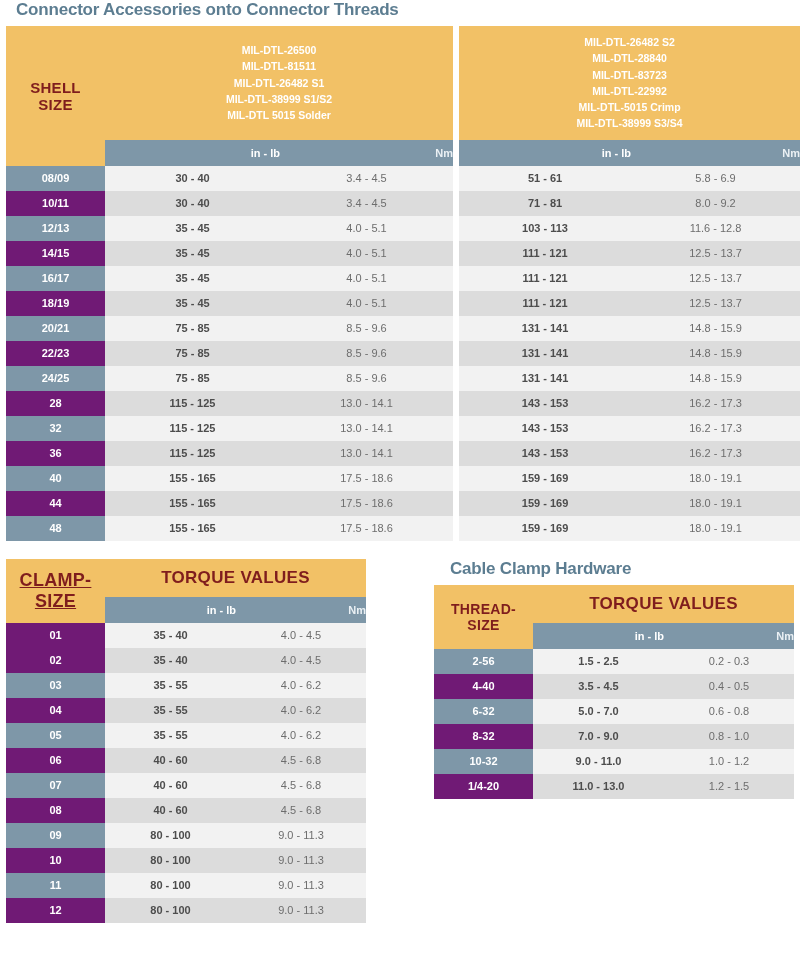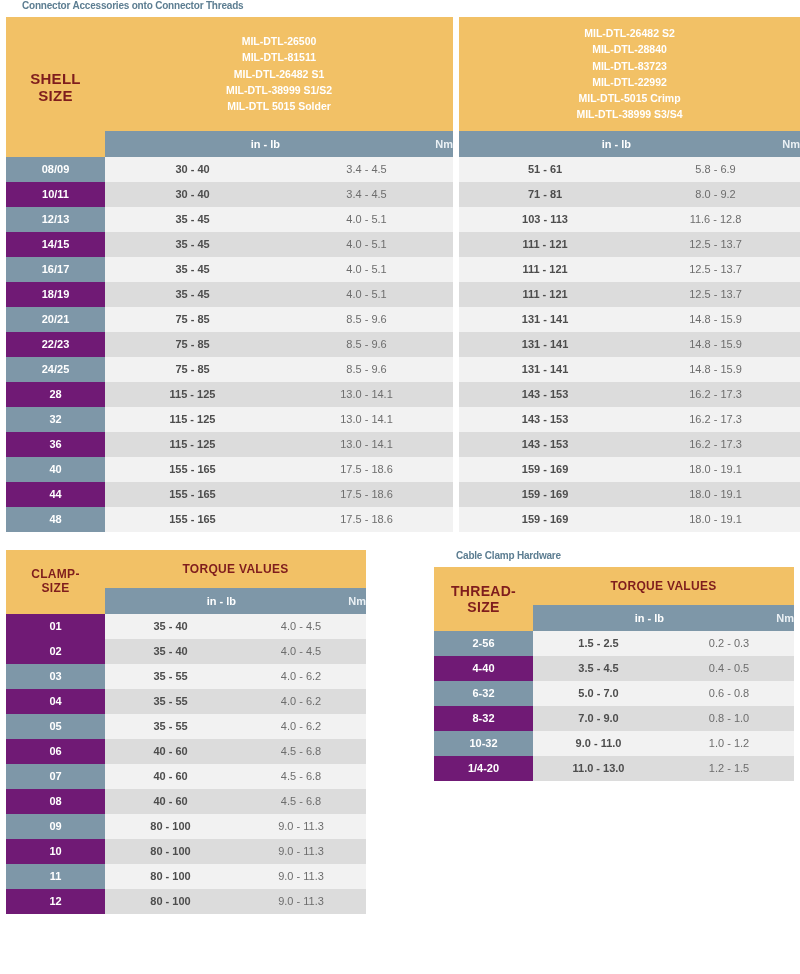--- a/index.html
+++ b/index.html
@@ -6,25 +6,25 @@
   body{
     width:800px;
     background:#ffffff;
     font-family:"Liberation Sans", sans-serif;
     color:#4a4a4a;
     -webkit-font-smoothing:antialiased;
   }
   .page{position:relative;width:800px;height:974px;overflow:hidden;}
 
   .section-title{
-    font-size:10px;
+    font-size:17px;
     font-weight:bold;
     color:#5c7d91;
     letter-spacing:-0.2px;
-    margin:0 0 6px 22px;
+    margin:0 0 6px 16px;
   }
 
   table{border-collapse:collapse;table-layout:fixed;}
   td,th{padding:0;margin:0;}
 
   
   .amber{
     background:#f2c166;
     color:#7f1d1d;
     font-weight:bold;
@@ -36,21 +36,21 @@
     line-height:1.15;
     letter-spacing:0.3px;
   }
   .amber.specs{
     font-size:10.5px;
     line-height:1.55;
     color:#ffffff;
     padding:8px 4px;
   }
   .amber.torque{
-    font-size:12px;
+    font-size:17px;
     letter-spacing:0.3px;
   }
 
   
   .unit{
     background:#7e97a8;
     color:#ffffff;
     font-weight:bold;
     font-size:11px;
     text-align:right;
@@ -254,21 +254,21 @@
 
     <div class="left-block" style="margin-left:6px;">
       <table style="width:360px;">
         <colgroup>
           <col style="width:99px">
           <col style="width:131px">
           <col style="width:130px">
         </colgroup>
         <tbody>
           <tr>
-            <td class="amber shell" rowspan="2" style="font-size:12px;">
+            <td class="amber shell" rowspan="2" style="font-size:18px;text-decoration:underline;">
               <span>CLAMP-</span><br>
               <span>SIZE</span>
             </td>
             <td class="amber torque" colspan="2" style="height:38px;">TORQUE VALUES</td>
           </tr>
           <tr>
             <td class="unit">in - lb</td>
             <td class="unit nm">Nm</td>
           </tr>
 

